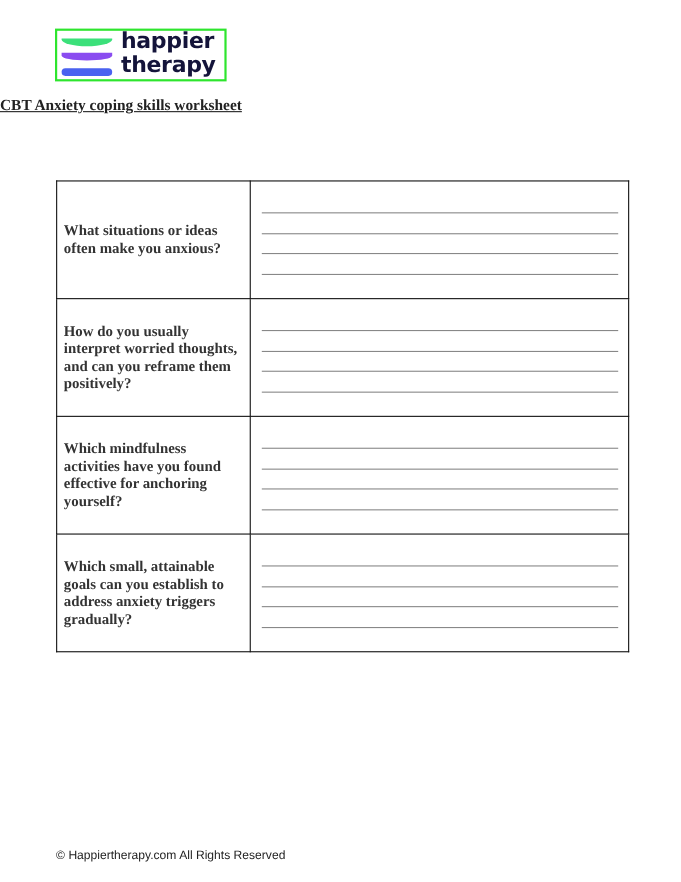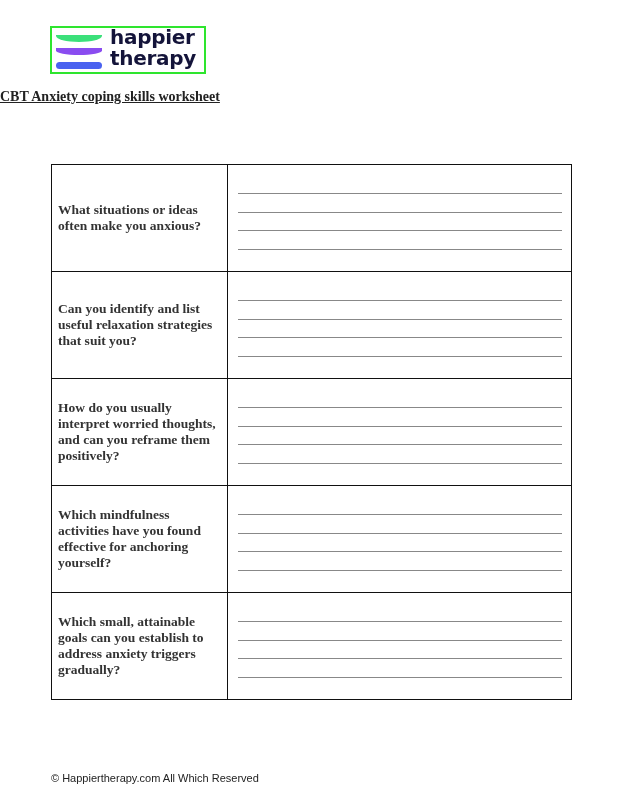--- a/index.html
+++ b/index.html
@@ -41,31 +41,20 @@
       <td class="a">
         <div class="lines">
           <div class="line"></div>
           <div class="line"></div>
           <div class="line"></div>
           <div class="line"></div>
         </div>
       </td>
     </tr>
     <tr>
-      <td class="q">Can you identify and list useful relaxation strategies that suit you?</td>
-      <td class="a">
-        <div class="lines">
-          <div class="line"></div>
-          <div class="line"></div>
-          <div class="line"></div>
-          <div class="line"></div>
-        </div>
-      </td>
-    </tr>
-    <tr>
       <td class="q">How do you usually interpret worried thoughts, and can you reframe them positively?</td>
       <td class="a">
         <div class="lines">
           <div class="line"></div>
           <div class="line"></div>
           <div class="line"></div>
           <div class="line"></div>
         </div>
       </td>
     </tr>
@@ -87,13 +76,13 @@
           <div class="line"></div>
           <div class="line"></div>
           <div class="line"></div>
           <div class="line"></div>
         </div>
       </td>
     </tr>
   </tbody>
 </table>
 
-<div class="footer">© Happiertherapy.com All Which Reserved</div>
+<div class="footer">© Happiertherapy.com All Rights Reserved</div>
 
 </body></html>

